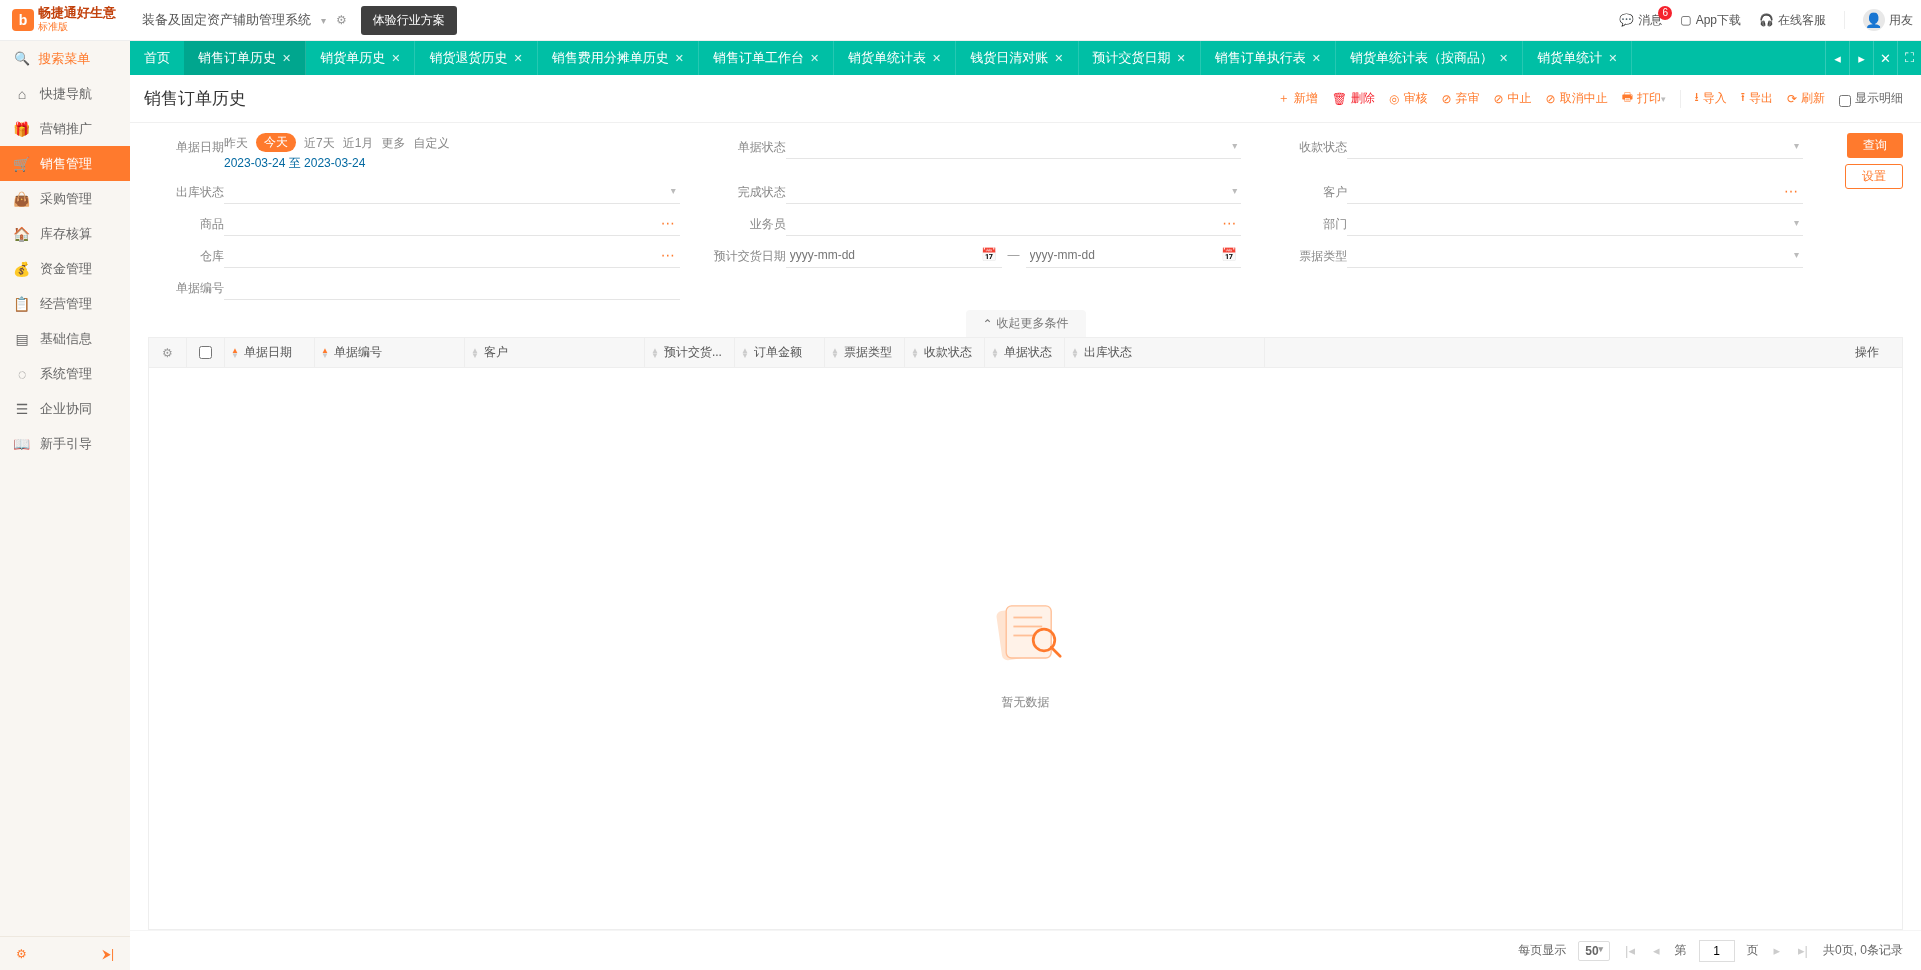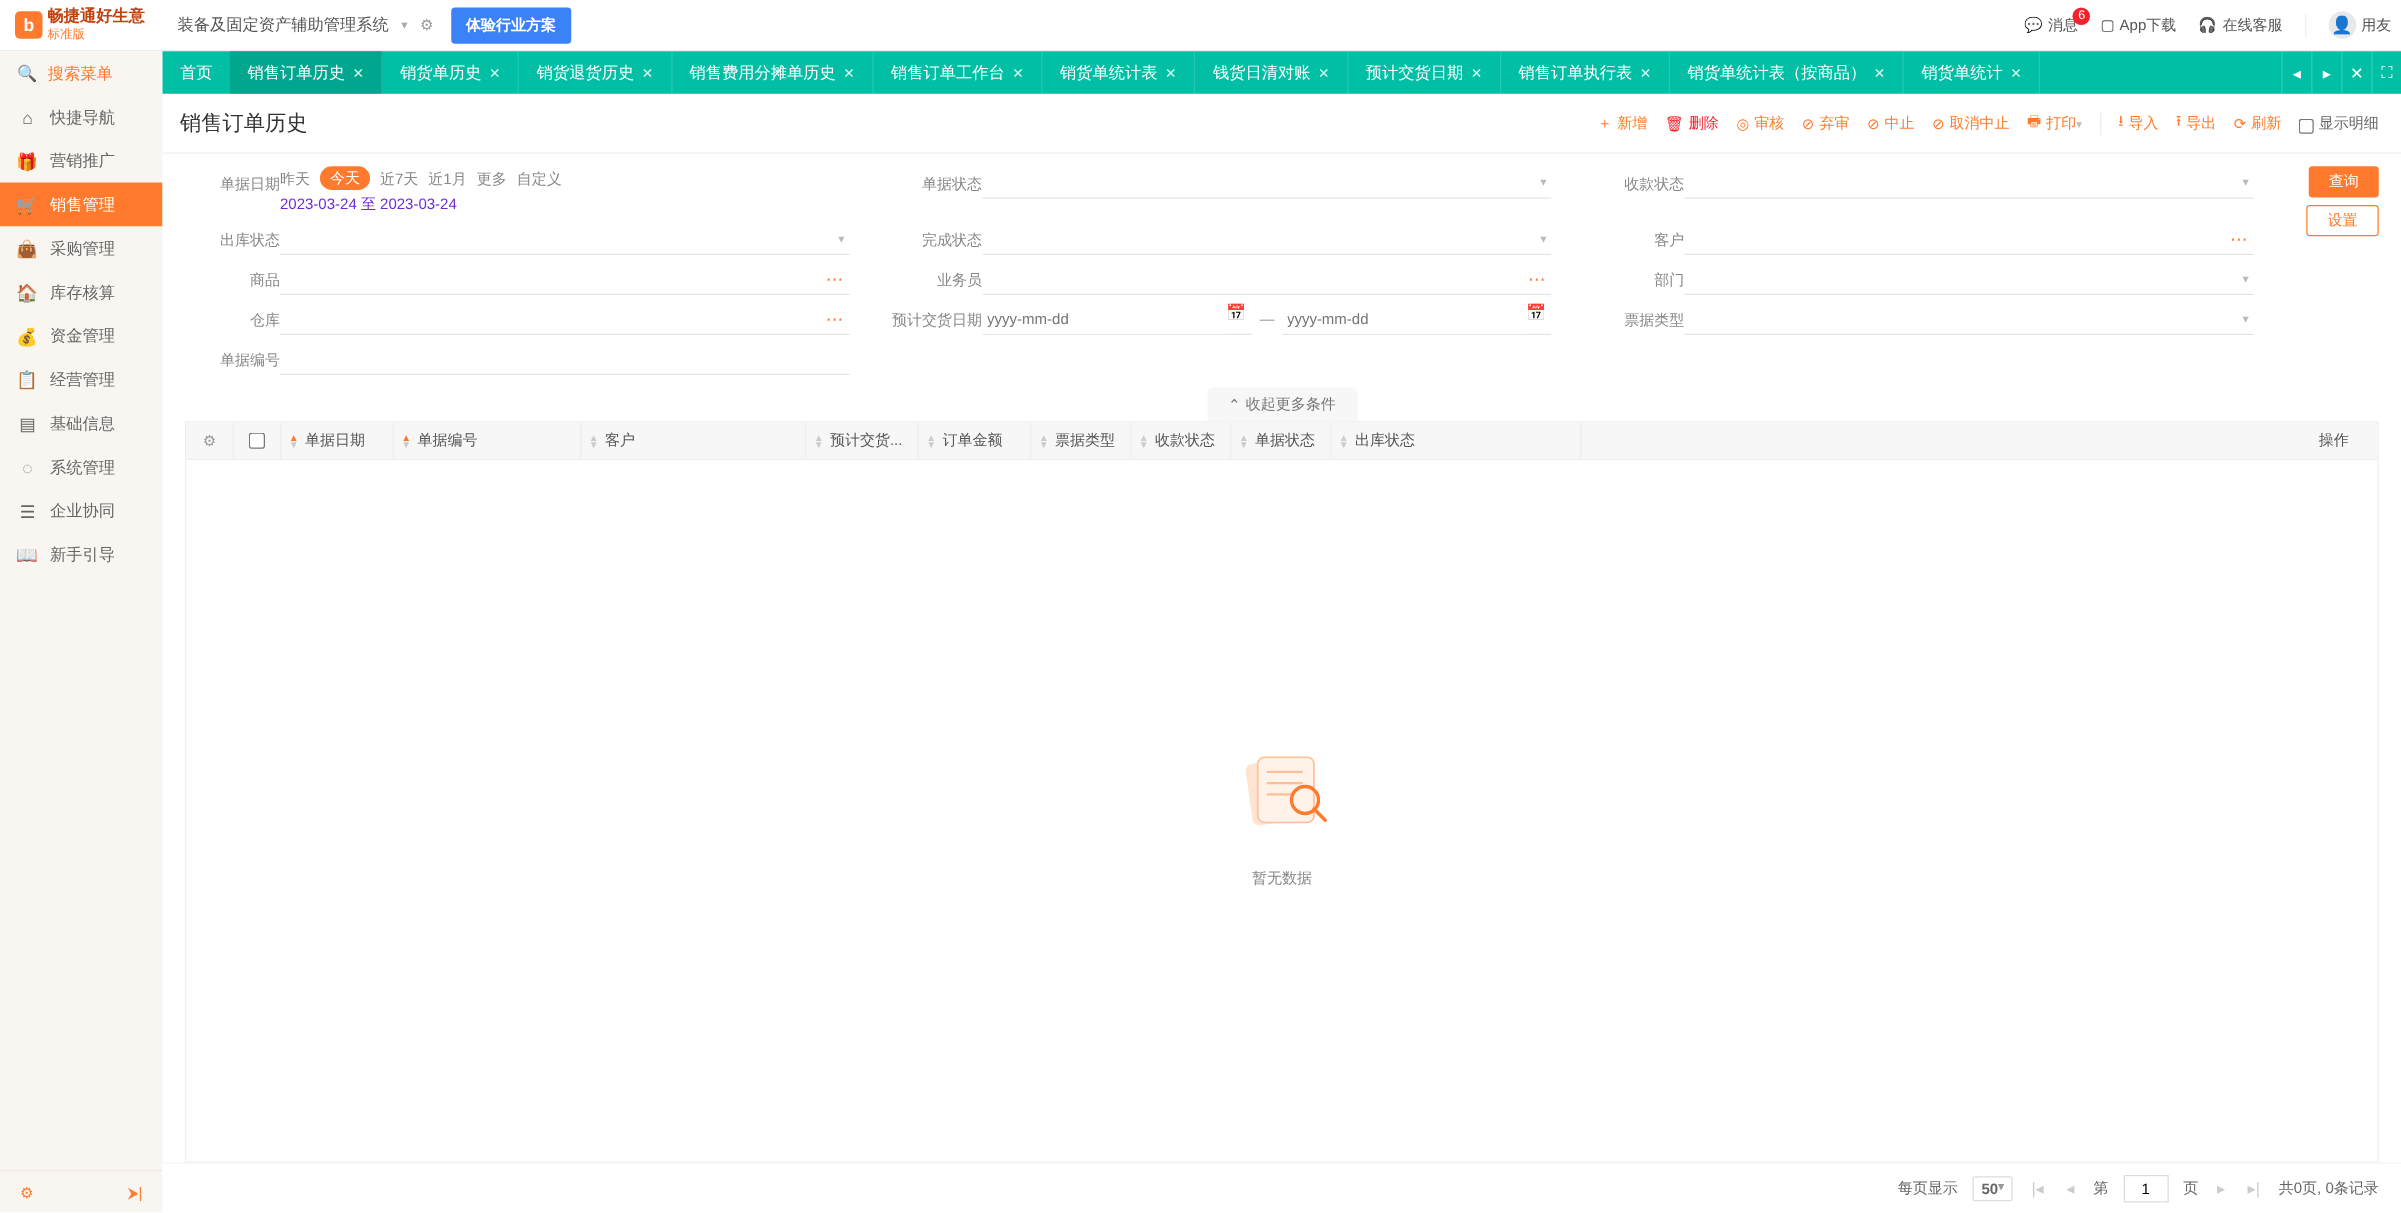--- a/index.html
+++ b/index.html
@@ -8,21 +8,21 @@
 
 
 .top-header { height: 41px; display: flex; align-items: center; padding: 0 8px 0 12px; border-bottom: 1px solid #eee; background: #fff; }
 .logo-area { display: flex; align-items: center; width: 118px; }
 .logo-icon { width: 22px; height: 22px; background: #ff7a2d; border-radius: 4px; color: #fff; display: flex; align-items: center; justify-content: center; font-weight: bold; font-size: 14px; margin-right: 4px;}
 .logo-text { color: #c2410c; font-size: 13px; font-weight: 600; line-height: 1.1; }
 .logo-sub { color: #ff7a2d; font-size: 10px; }
 .system-select { display: flex; align-items: center; margin-left: 12px; color: #555; font-size: 13px; }
 .system-select .caret { margin: 0 10px; color: #aaa; font-size: 10px; }
 .gear-small { color: #999; margin-right: 14px; cursor: pointer; }
-.orange-btn { background: #3b82f6; color: #fff; border: none; border-radius: 3px; padding: 6px 12px; font-size: 12px; cursor: pointer; font-weight: bold; }
+.orange-btn { background: #404040; color: #fff; border: none; border-radius: 3px; padding: 6px 12px; font-size: 12px; cursor: pointer; }
 .top-right { margin-left: auto; display: flex; align-items: center; gap: 18px; color: #555; font-size: 12px;}
 .tr-item { display: flex; align-items: center; gap: 4px; cursor: pointer; position: relative;}
 .badge { position: absolute; top: -6px; right: -10px; background: #f5222d; color: #fff; font-size: 10px; border-radius: 8px; padding: 0 4px; min-width: 14px; text-align: center; line-height: 14px;}
 .divider-v { width: 1px; height: 18px; background: #eee; }
 .avatar { width: 22px; height: 22px; background: #e8e8e8; border-radius: 50%; display: flex; align-items: center; justify-content: center; color: #aaa; font-size: 14px;}
 
 
 .body-row { flex: 1; display: flex; min-height: 0; }
 
 
@@ -63,26 +63,26 @@
 .field { display: flex; align-items: flex-start; }
 .field-lbl { width: 76px; text-align: right; color: #888; font-size: 12px; padding-top: 6px; flex-shrink:0;}
 .field-ctrl { flex: 1; }
 .input-line { height: 26px; border-bottom: 1px solid #e5e5e5; display: flex; align-items: center; color: #333; padding: 0 4px; position:relative;}
 .input-line input { border:none; outline:none; width:100%; font-size:12px; color:#333; background:transparent;}
 .caret-down { margin-left: auto; color: #bbb; font-size: 10px; }
 .dots { margin-left: auto; color: #ff7a2d; font-size: 14px; letter-spacing: 1px;}
 .date-chips { display: flex; gap: 8px; align-items: flex-end; font-size: 12px;}
 .chip { color: #888; cursor: pointer;}
 .chip.active { background: #ff7a2d; color: #fff; border-radius: 10px; padding: 1px 8px;}
-.date-range-text { color: #6d28d9; font-size: 12px; margin-top: 3px;}
+.date-range-text { color: #0369a1; font-size: 12px; margin-top: 3px;}
 .side-actions { display:flex; flex-direction:column; gap:6px; align-items:flex-end;}
 .btn-query { background: #ff7a2d; color: #fff; padding: 4px 16px; border-radius: 3px; font-size:12px; cursor: pointer; border:none; white-space:nowrap;}
 .btn-set { background: #fff; color: #ff7a2d; border: 1px solid #ff7a2d; padding: 3px 16px; border-radius: 3px; font-size:12px; cursor: pointer; white-space:nowrap;}
 .date-input { flex:1; display:flex; align-items:center; gap:6px;}
-.date-box { flex:1; border-bottom:1px solid #e5e5e5; height:26px; display:flex; padding:0 4px;}
+.date-box { flex:1; border-bottom:1px solid #e5e5e5; height:26px; display:flex; align-items:center; padding:0 4px;}
 .date-box input { border:none; outline:none; width:100%; font-size:12px; color:#bbb;}
 .cal-ic { color:#ff7a2d; font-size:13px;}
 .dash { color:#999;}
 
 .collapse-bar { text-align:center; margin: 10px auto 0; background:#f7f7f7; width: 120px; padding:5px 0; font-size:12px; color:#777; border-radius: 4px 4px 0 0; cursor:pointer; display:flex; align-items:center; justify-content:center; gap:4px;}
 
 
 .table-wrap { margin: 0 18px; border:1px solid #eee; flex:1; display:flex; flex-direction:column; min-height:0; overflow:hidden;}
 .thead { display:flex; background:#f7f7f7; border-bottom:1px solid #eee; height:30px; align-items:stretch;}
 .th { display:flex; align-items:center; padding:0 6px; font-size:12px; color:#555; border-right:1px solid #eee; gap:3px; white-space:nowrap;}

